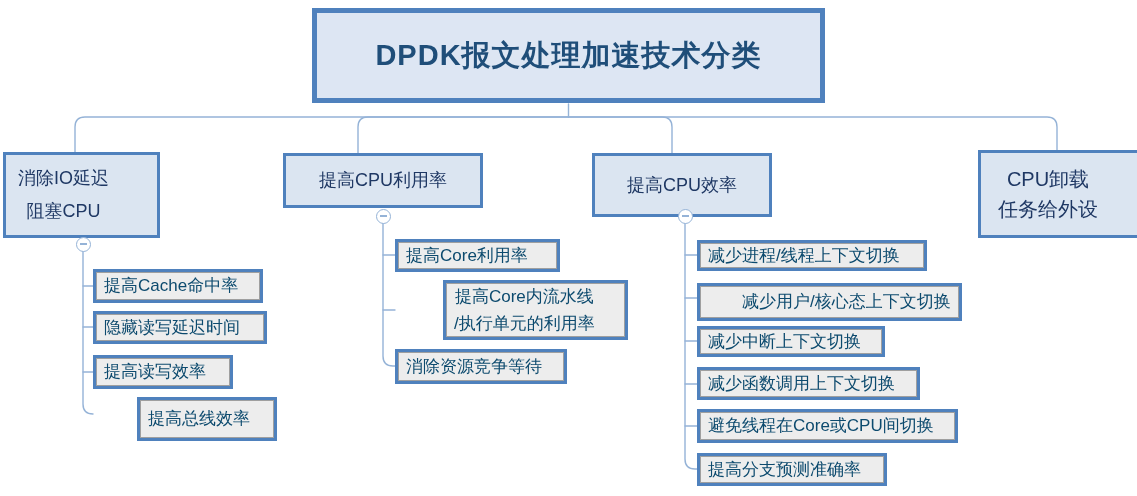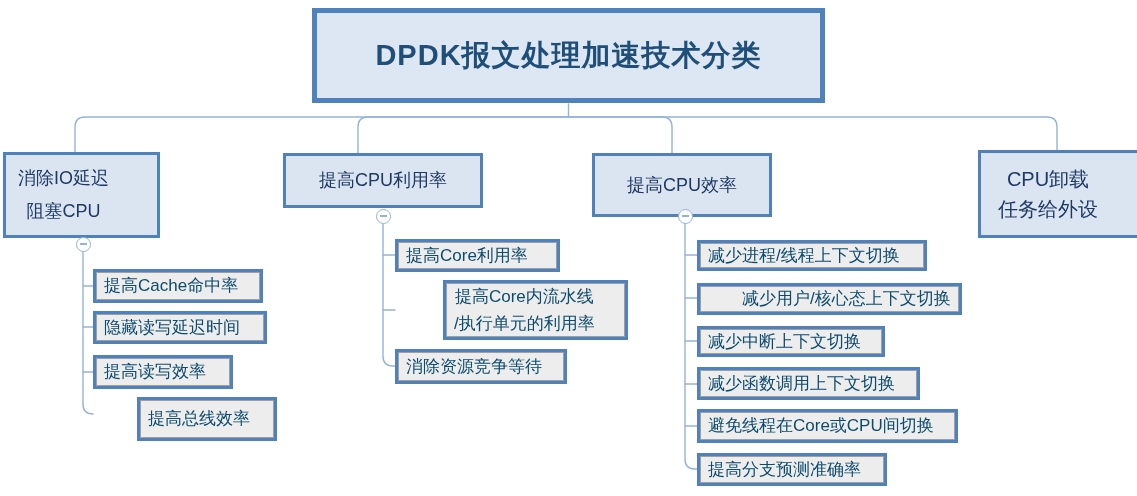--- a/index.html
+++ b/index.html
@@ -124,21 +124,21 @@
   <div class="node branch-node branch-centered" style="left:283px; top:153px; width:200px; height:55px;">提高CPU利用率</div>
   <div class="collapse-toggle" style="left:375.5px; top:208.5px;"></div>
   <div class="node child-node" style="left:395px; top:239px; min-width:165px; height:33px;">提高Core利用率</div>
   <div class="node child-node" style="left:395px; top:280px; min-width:185px; height:60px; line-height:27px;margin-left:48px;">提高Core内流水线
 /执行单元的利用率</div>
   <div class="node child-node" style="left:395px; top:349px; min-width:172px; height:35px;">消除资源竞争等待</div>
 
   <div class="node branch-node branch-centered" style="left:592px; top:153px; width:180px; height:64px;">提高CPU效率</div>
   <div class="collapse-toggle" style="left:677.5px; top:208.5px;"></div>
   <div class="node child-node" style="left:697px; top:240px; min-width:230px; height:31px;">减少进程/线程上下文切换</div>
-  <div class="node child-node" style="left:697px; top:283px; min-width:238px; height:32px;padding-left:42px;">减少用户/核心态上下文切换</div>
+  <div class="node child-node" style="left:697px; top:283px; min-width:238px; height:38px;padding-left:42px;">减少用户/核心态上下文切换</div>
   <div class="node child-node" style="left:697px; top:326px; min-width:188px; height:31px;">减少中断上下文切换</div>
   <div class="node child-node" style="left:697px; top:367px; min-width:223px; height:33px;">减少函数调用上下文切换</div>
   <div class="node child-node" style="left:697px; top:409px; min-width:261px; height:34px;">避免线程在Core或CPU间切换</div>
   <div class="node child-node" style="left:697px; top:453px; min-width:190px; height:33px;">提高分支预测准确率</div>
 
   <div class="node branch-node" style="left:978px; top:150px; width:171px; height:88px; padding-left:17px; line-height:30px; font-size:20px;">CPU卸载
 任务给外设</div>
 
 </div>
 

